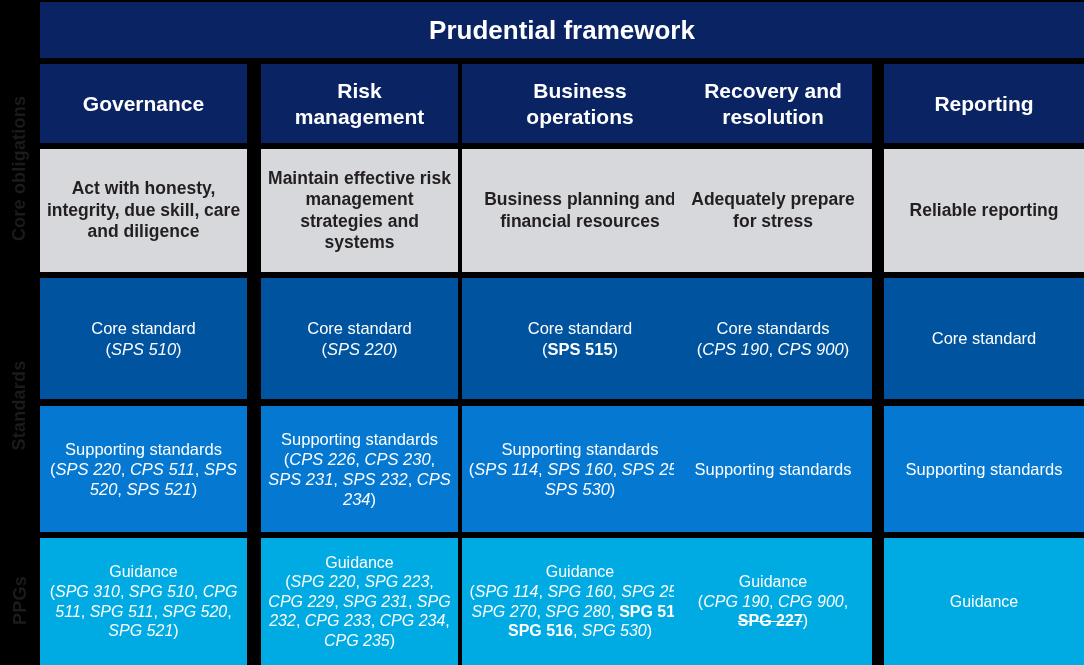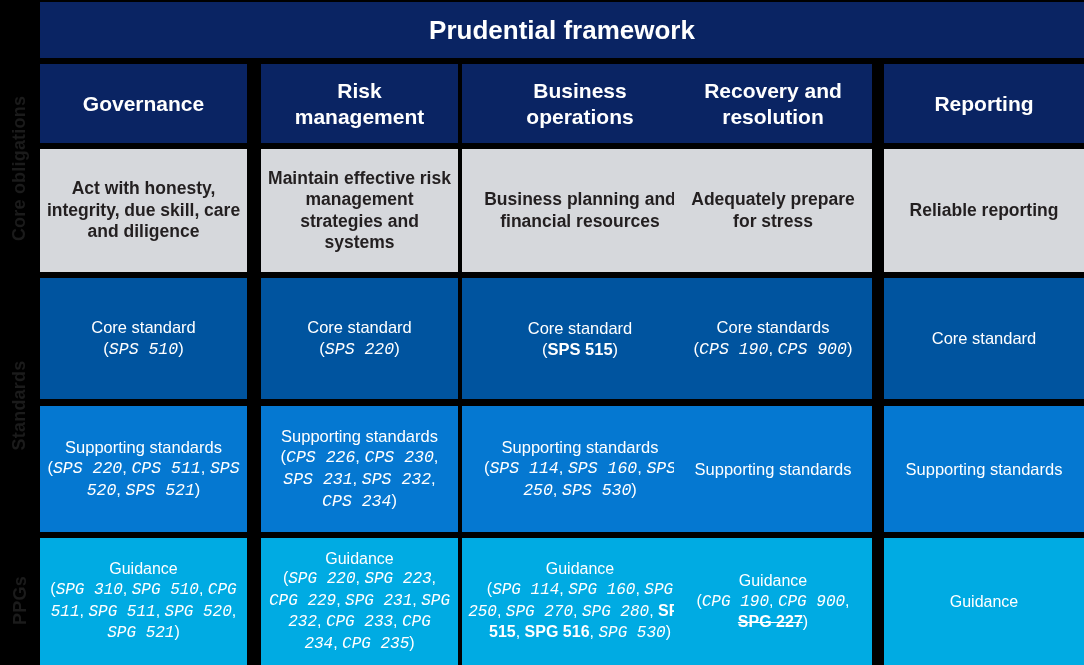--- a/index.html
+++ b/index.html
@@ -77,21 +77,21 @@
 
   .row-std  { background: #00549f; color: #ffffff; }
   .row-std .ctext { font-size: 16.5px; font-weight: normal; }
 
   .row-sup  { background: #0578d1; color: #ffffff; }
   .row-sup .ctext { font-size: 16.5px; font-weight: normal; }
 
   .row-ppg  { background: #00abe3; color: #ffffff; }
   .row-ppg .ctext { font-size: 16px; font-weight: normal; }
 
-  .code { font-style: italic; font-family: Liberation Mono, monospace; }
+  .code { font-style: italic; }
   .code-b { font-style: normal; font-weight: bold; }
   .code-strike { font-style: normal; font-weight: bold; text-decoration: line-through; }
 
   
   .c0 { left: 40px;  width: 207px; }
   .c1 { left: 261px; width: 197px; }
   .c2 { left: 462px; width: 236px; }
   .c3 { left: 674px; width: 198px; }
   .c4 { left: 884px; width: 200px; }
 

